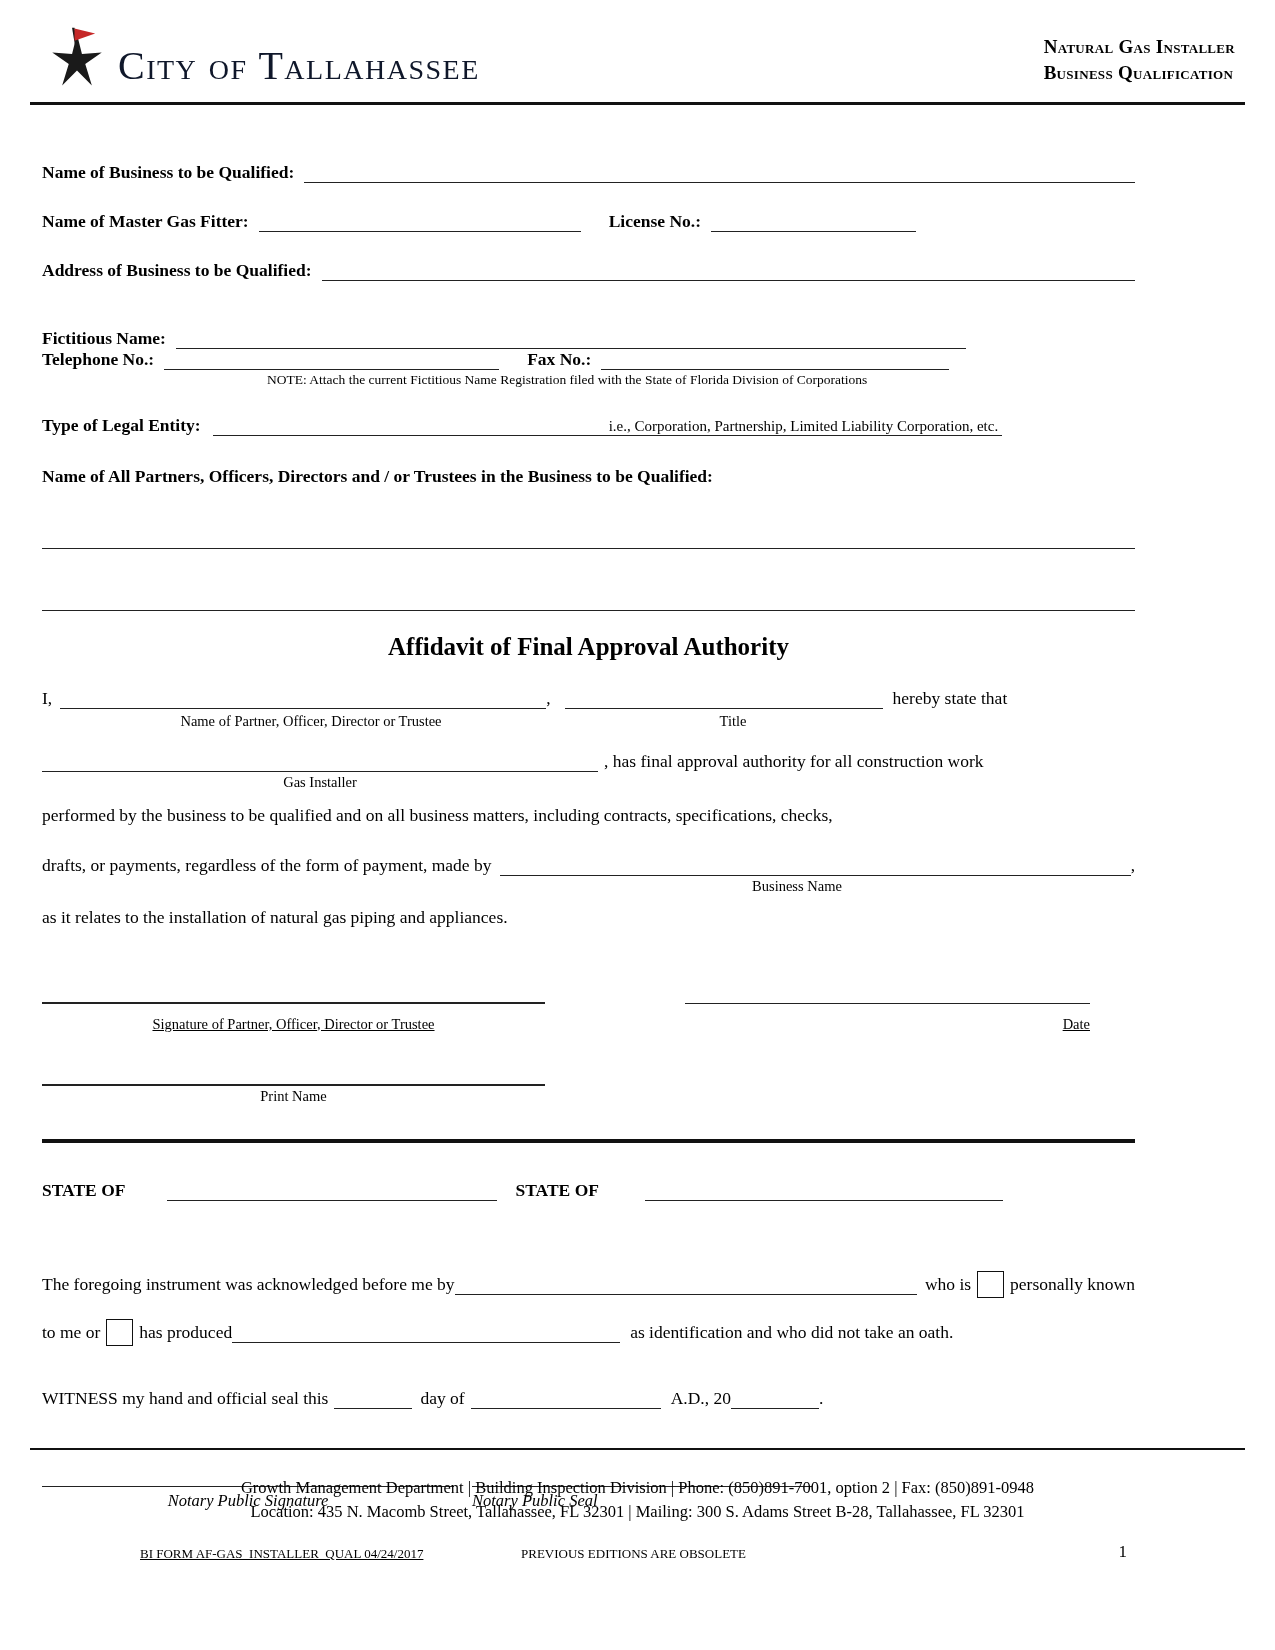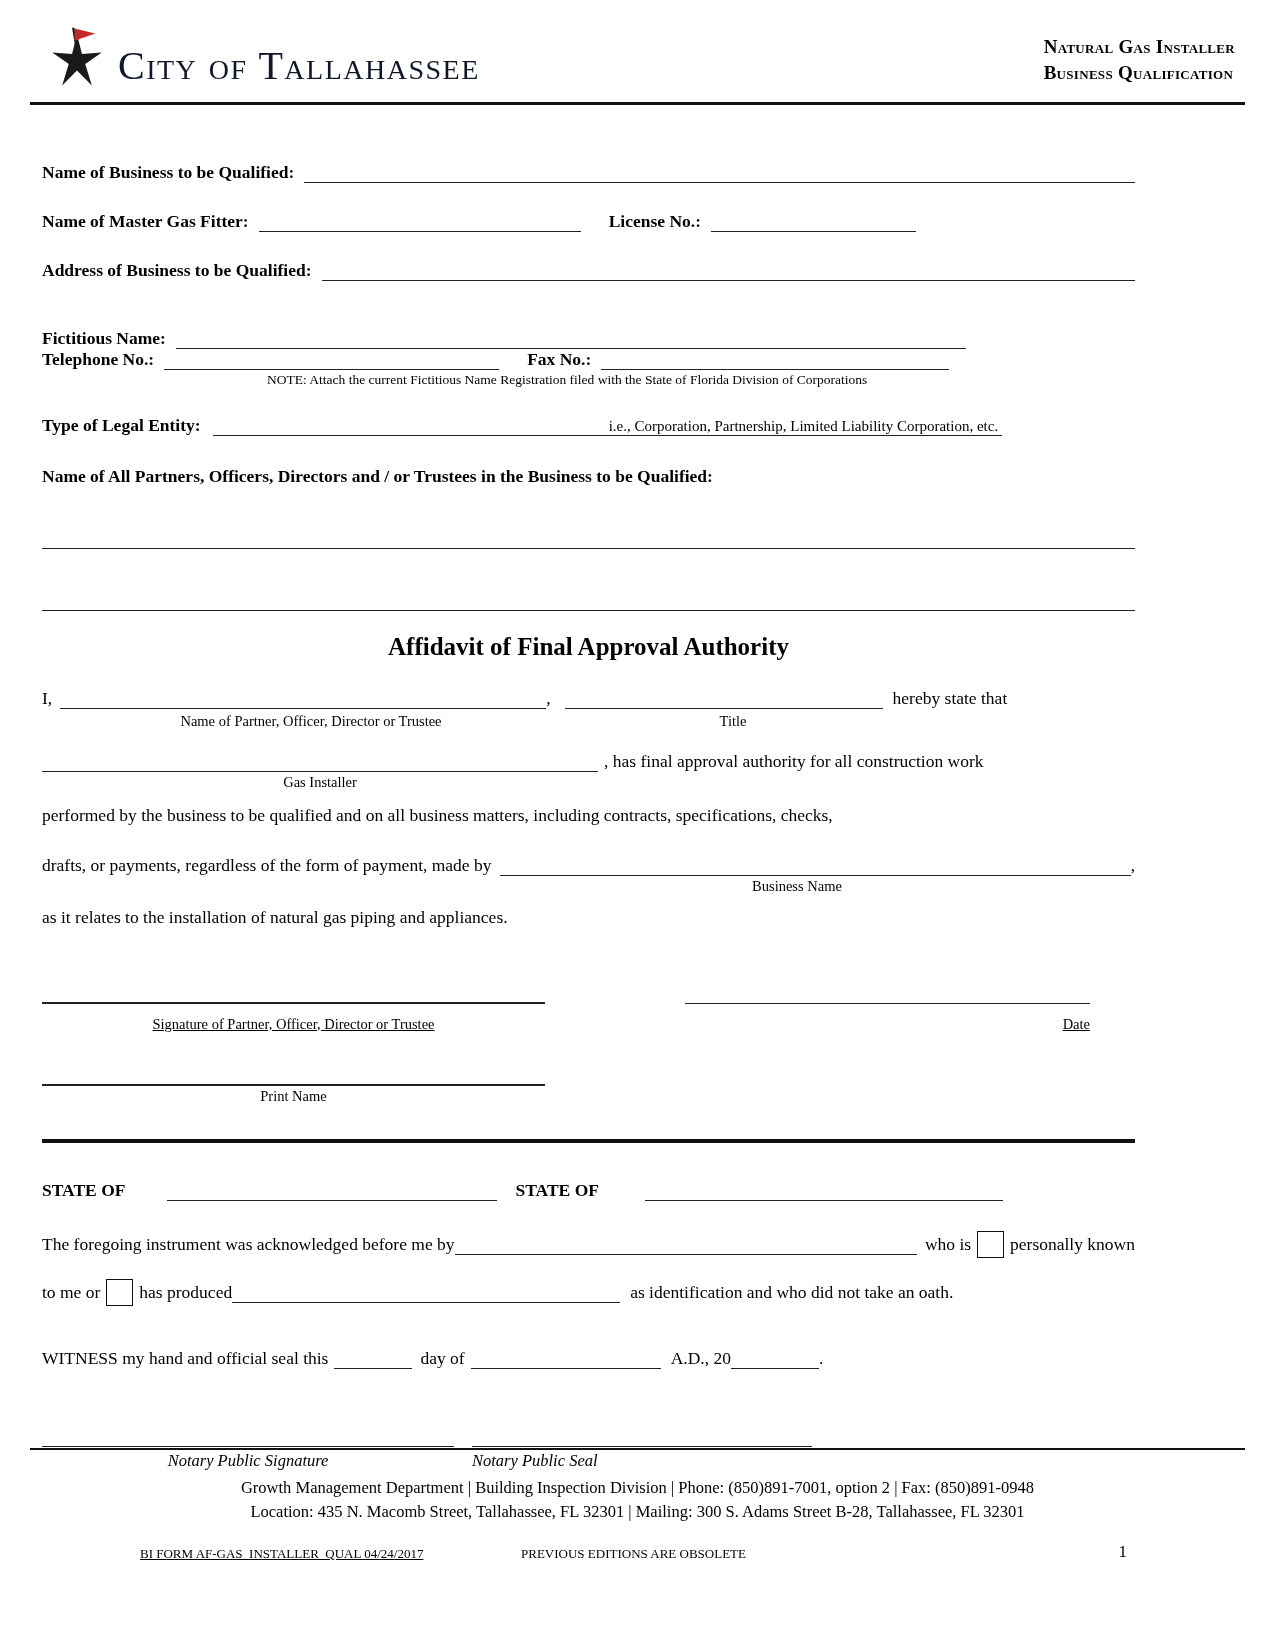--- a/index.html
+++ b/index.html
@@ -243,21 +243,21 @@
     <div class="row" style="margin-top:36px;">
       <span class="lbl">STATE OF</span>
       <span class="sp" style="width:42px;"></span>
       <span class="fill" style="width:330px;"></span>
       <span class="sp" style="width:18px;"></span>
       <span class="lbl">STATE OF</span>
       <span class="sp" style="width:46px;"></span>
       <span class="fill" style="width:358px;"></span>
     </div>
 
-    <div class="row" style="margin-top:30px;text-align:right;">
+    <div class="row" style="margin-top:70px;text-align:right;">
       <span>The foregoing instrument was acknowledged before me by</span>
       <span class="fill grow"></span>
       <span class="sp" style="width:8px;"></span>
       <span>who is</span>
       <span class="checkbox"></span>
       <span>personally known</span>
     </div>
 
     <div class="row" style="margin-top:24px;">
       <span>to me or</span>

